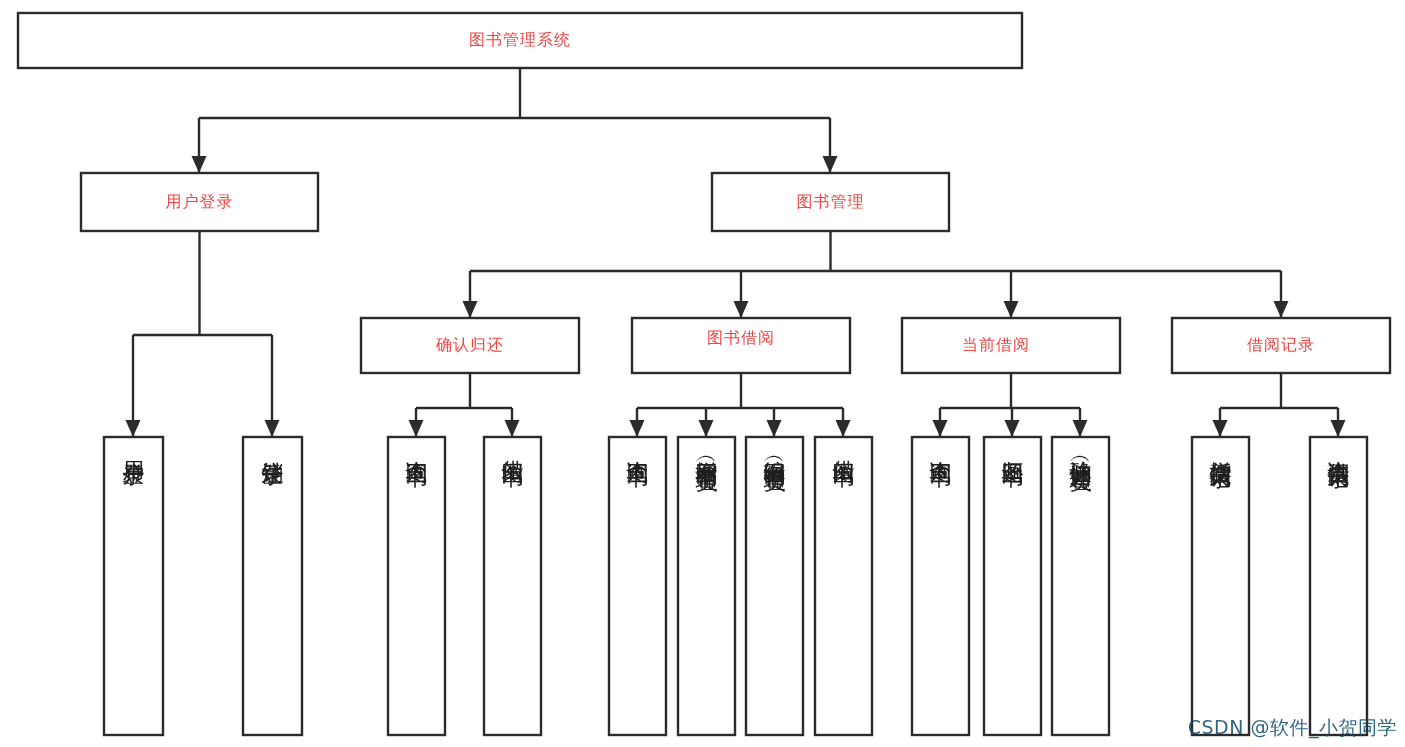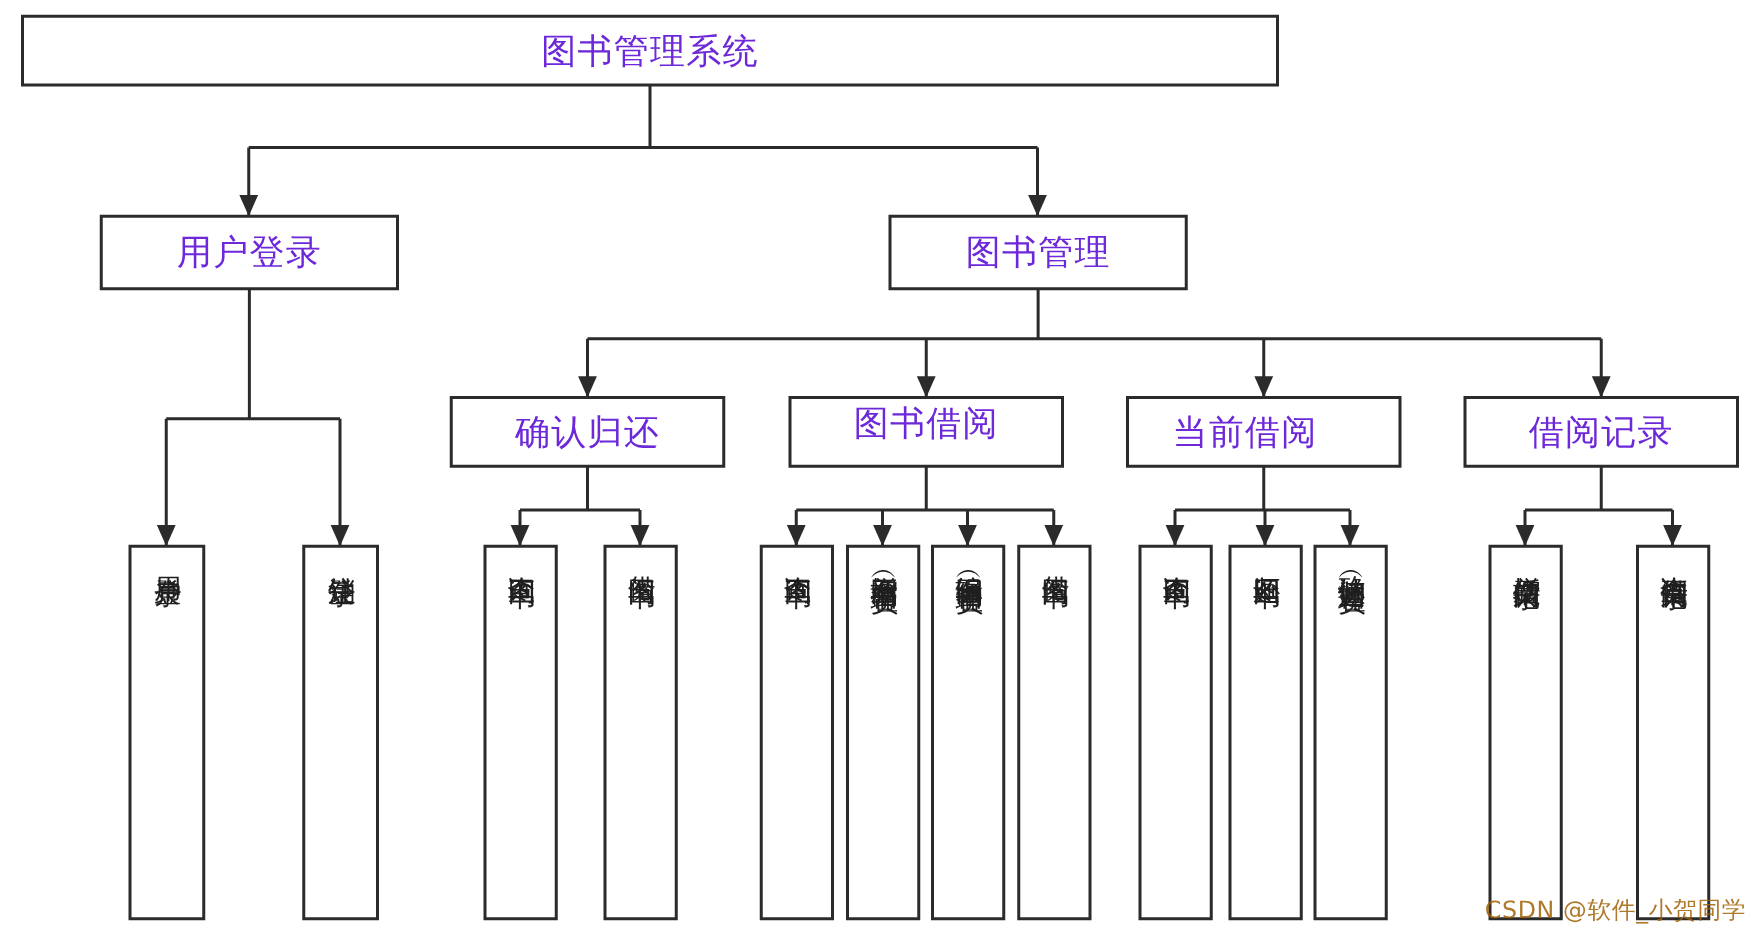--- a/index.html
+++ b/index.html
@@ -63,32 +63,32 @@
   }
   .hlabel-wrap {
     position: absolute;
     display: flex;
     align-items: center;
     justify-content: center;
     pointer-events: none;
   }
   .hlabel-text {
     font-family: Liberation Serif, serif;
-    font-size: 28px;
+    font-size: 16px;
     letter-spacing: 1px;
-    color: #6d28d9;
+    color: #ef4444;
     white-space: nowrap;
   }
   #watermark {
     position: absolute;
     right: 8px;
     bottom: 6px;
     font-family: "DejaVu Sans", "Liberation Sans", sans-serif;
     font-size: 19px;
-    color: #a16207;
+    color: #0c4a6e;
     letter-spacing: 0.5px;
     white-space: nowrap;
     opacity: 0.85;
   }
 </style>
 </head>
 <body>
 
 <div id="diagram-root">
 

